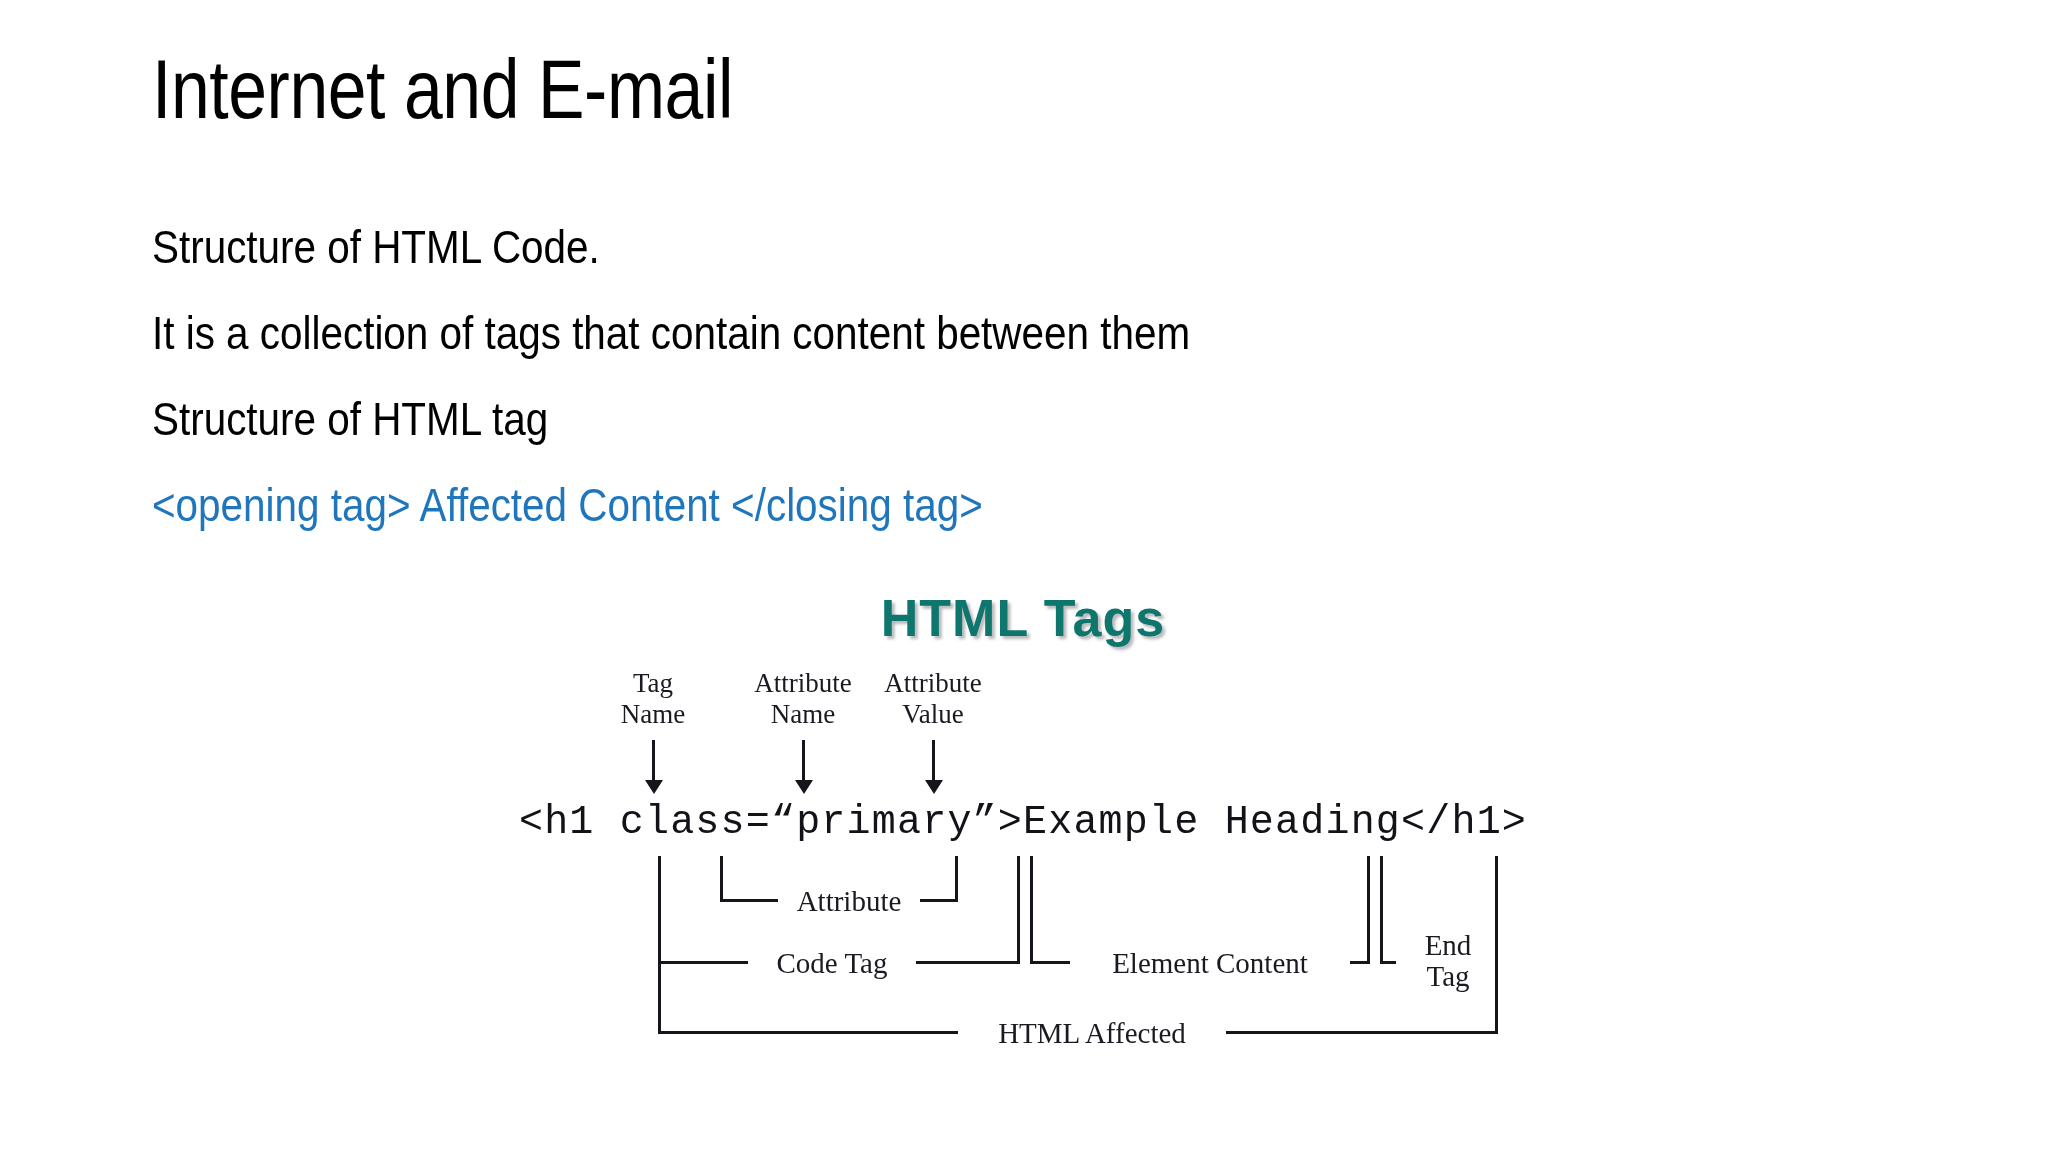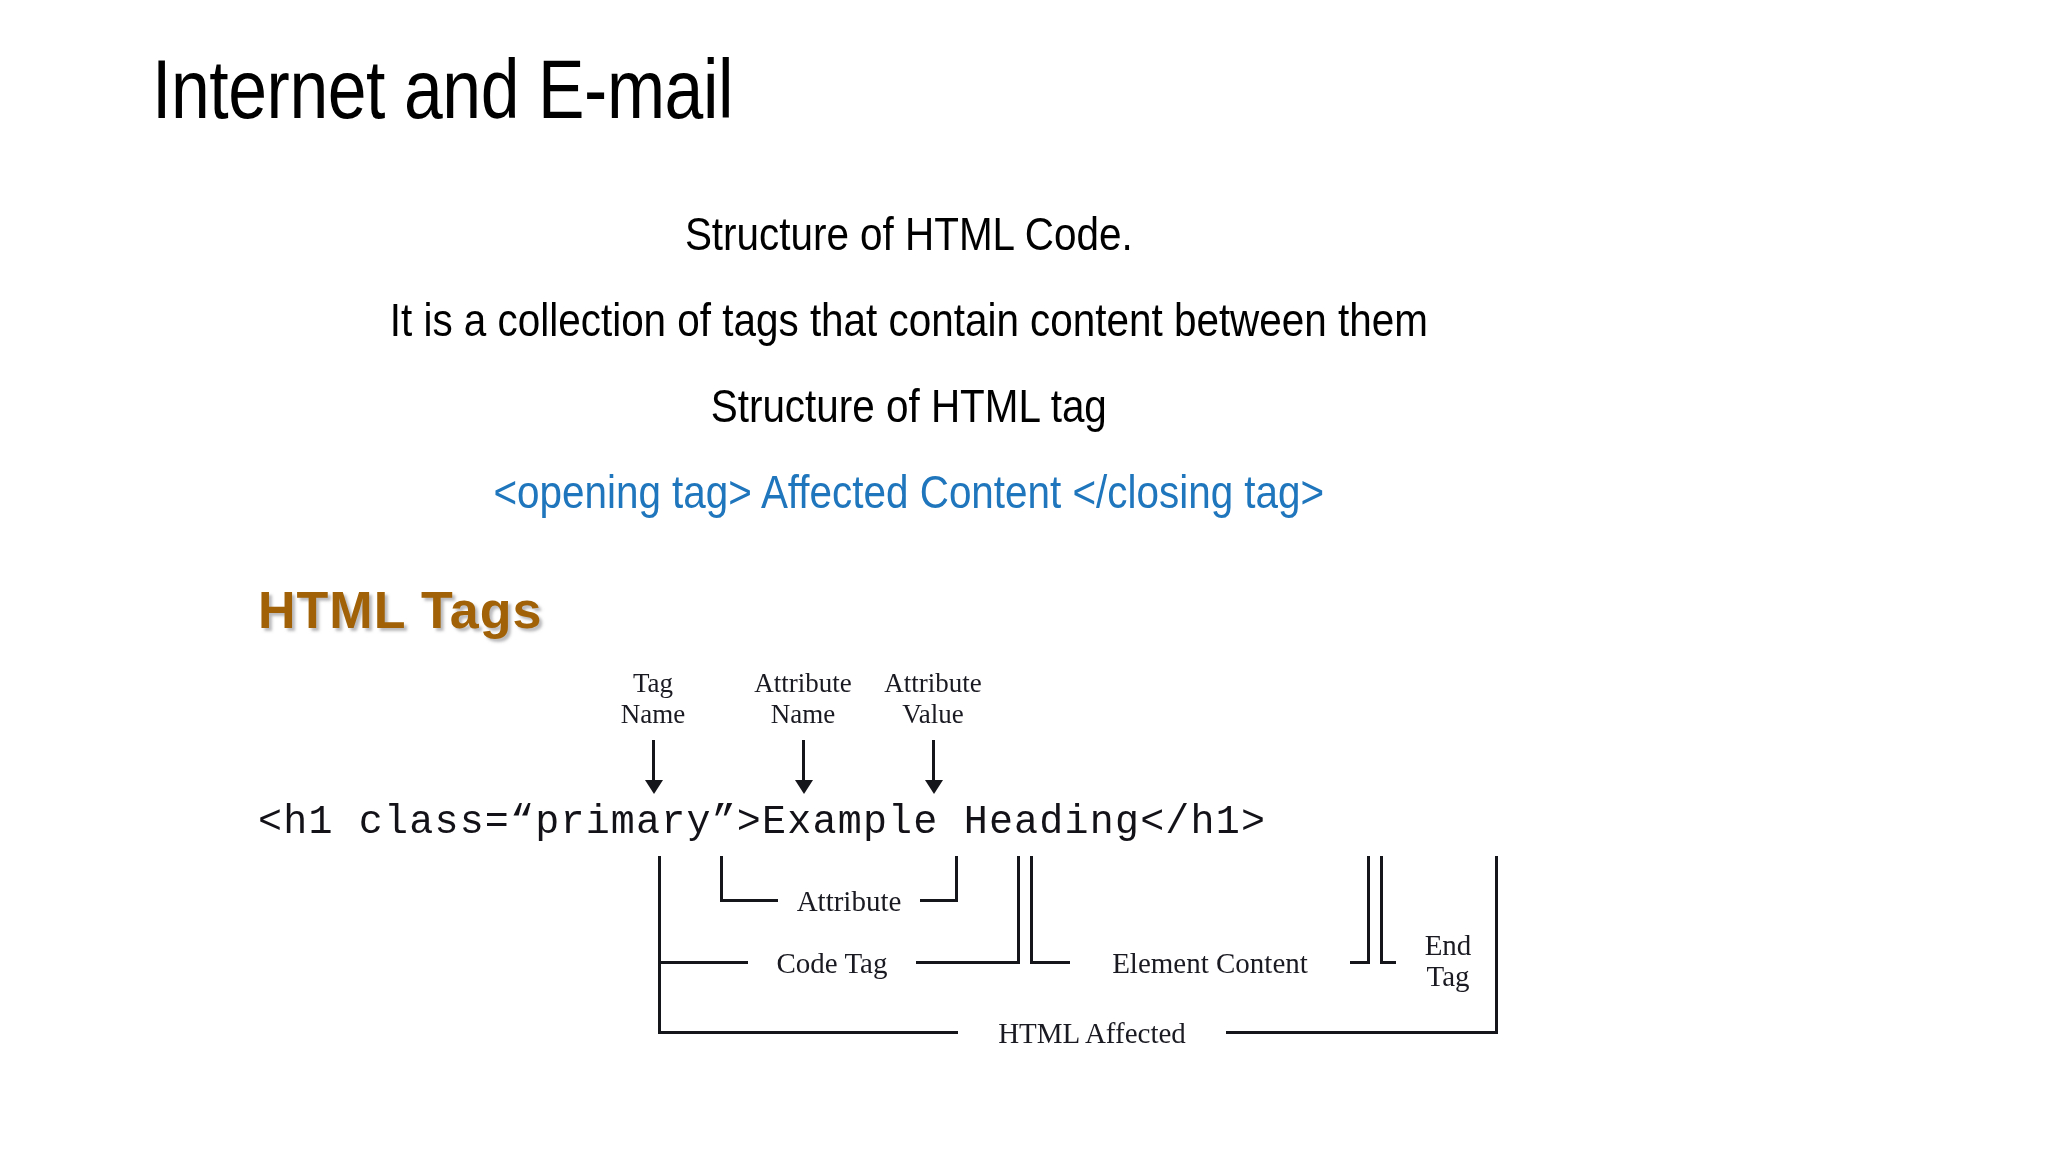--- a/index.html
+++ b/index.html
@@ -29,23 +29,22 @@
     transform: scaleX(0.84);
     transform-origin: left top;
     white-space: nowrap;
     letter-spacing: -0.5px;
   }
 
   
   #body-block {
     position: absolute;
     left: 152px;
-    top: 191px;
+    top: 204px;
     width: 1760px;
-    text-align: center;
   }
   .body-line {
     color: #000000;
     font-size: 47px;
     line-height: 86px;
     font-family: "Liberation Sans", sans-serif;
     transform: scaleX(0.86);
     transform-origin: left center;
     white-space: nowrap;
   }
@@ -59,27 +58,28 @@
     left: 258px;
     top: 572px;
     width: 1530px;
     height: 500px;
     background: #ffffff;
   }
 
   #figure-heading {
     position: absolute;
     left: 0;
-    top: 8px;
-    width: 1530px;
+    top: 16px;
+    width: 1530px;
+    text-align: center;
     font-family: "Liberation Sans", sans-serif;
     font-weight: bold;
     font-size: 52px;
     letter-spacing: 1px;
-    color: #a16207;
+    color: #0f766e;
     text-shadow: 3px 3px 3px rgba(130,130,135,0.55);
   }
 
   
   #diagram {
     position: absolute;
     left: 0;
     top: 96px;
     width: 1530px;
     height: 400px;
@@ -109,20 +109,21 @@
     border-left: 9px solid transparent;
     border-right: 9px solid transparent;
     border-top: 14px solid #15151c;
   }
 
   #code-line {
     position: absolute;
     left: 0;
     top: 132px;
     width: 1530px;
+    text-align: center;
     font-family: "Liberation Mono", monospace;
     font-size: 40px;
     letter-spacing: 1.2px;
     color: #121218;
     white-space: nowrap;
   }
 
   
   .brk {
     position: absolute;

